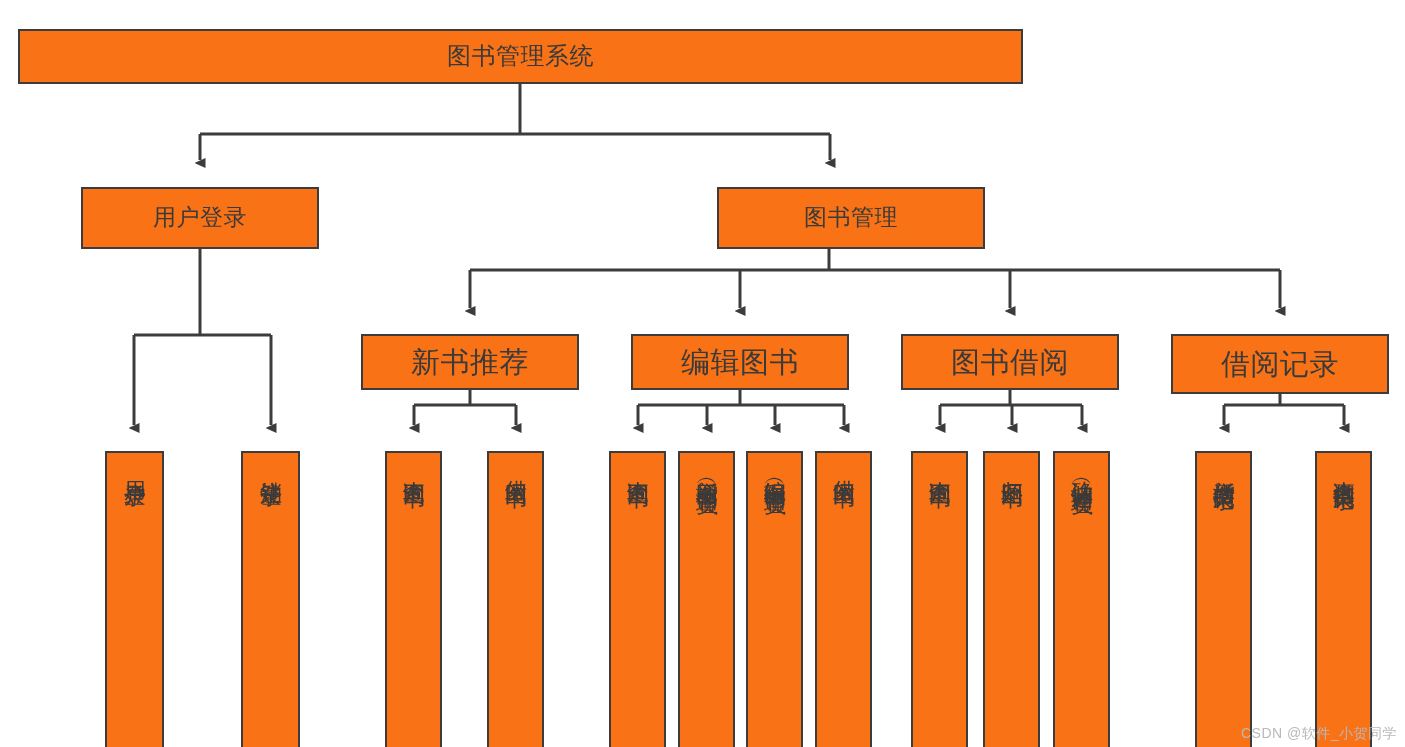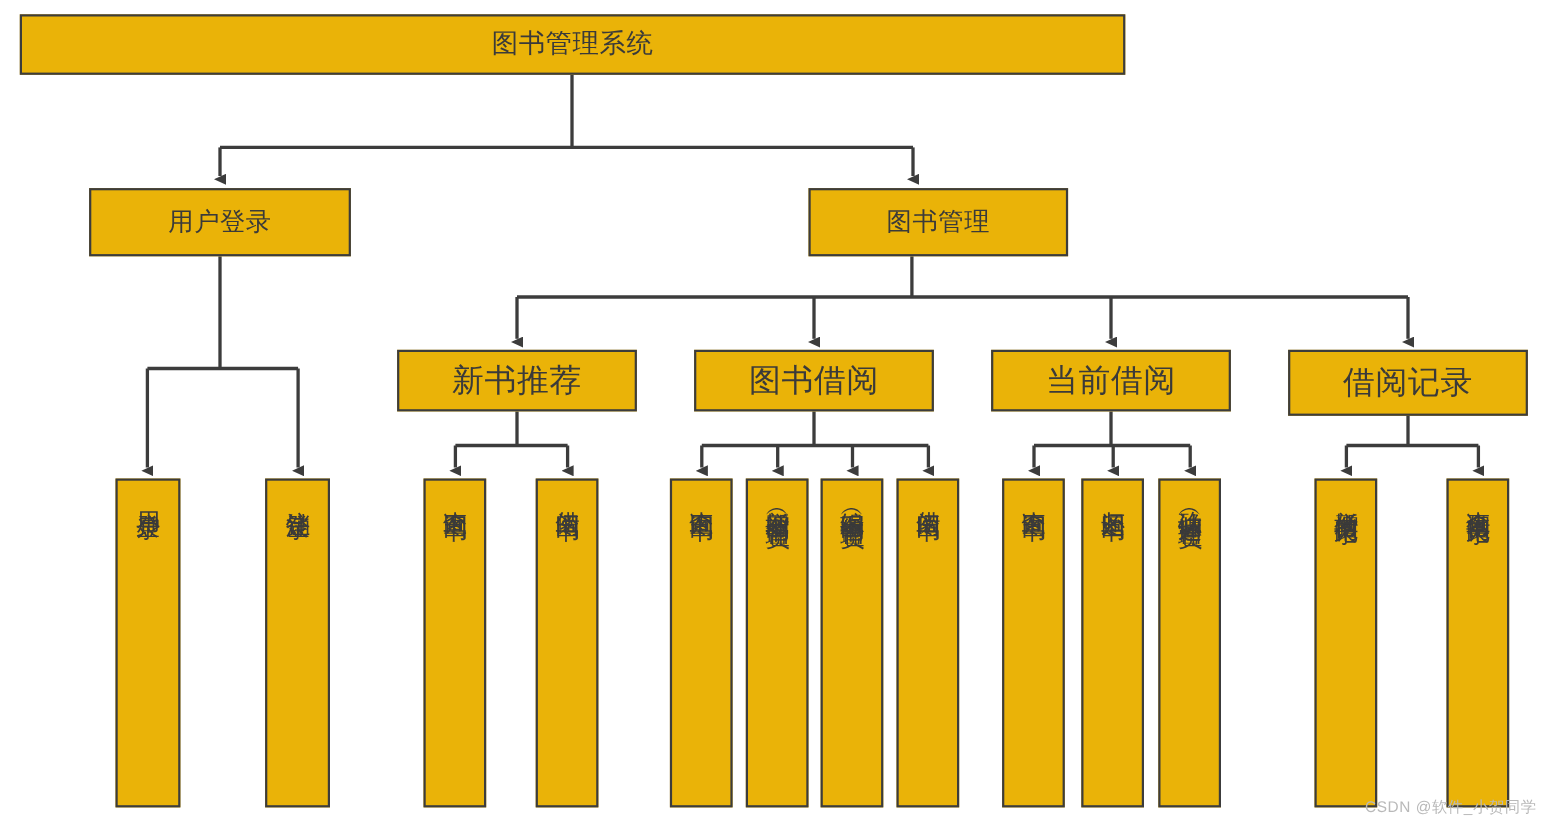--- a/index.html
+++ b/index.html
@@ -22,26 +22,27 @@
     position: absolute;
     left: 0;
     top: 0;
     width: 1405px;
     height: 747px;
     pointer-events: none;
   }
   .node {
     position: absolute;
     box-sizing: border-box;
-    background: #eab308;
+    background: #f97316;
     border: 2px solid #3c3c3c;
     display: flex;
     align-items: center;
     justify-content: center;
     z-index: 3;
+    margin-top: 16px;
   }
   .node .label {
     font-size: 23px;
     line-height: 1.18;
     color: #3a3a3a;
     letter-spacing: 0.5px;
     white-space: nowrap;
   }
   .node.root .label { font-size: 24px; }
   .node.level2 .label { font-size: 23px; }
@@ -127,32 +128,32 @@
     </g>
   </svg>
 
   <div class="node root" style="left:18px; top:13px; width:1005px; height:55px;">
     <span class="label">图书管理系统</span>
   </div>
 
   <div class="node level2" style="left:81px; top:171px; width:238px; height:62px;">
     <span class="label">用户登录</span>
   </div>
-  <div class="node level2" style="left:735px; top:171px; width:236px; height:62px;">
+  <div class="node level2" style="left:717px; top:171px; width:268px; height:62px;">
     <span class="label">图书管理</span>
   </div>
 
   <div class="node level3" style="left:361px; top:318px; width:218px; height:56px;">
     <span class="label">新书推荐</span>
   </div>
   <div class="node level3" style="left:631px; top:318px; width:218px; height:56px;">
+    <span class="label">编辑图书</span>
+  </div>
+  <div class="node level3" style="left:901px; top:318px; width:218px; height:56px;">
     <span class="label">图书借阅</span>
-  </div>
-  <div class="node level3" style="left:901px; top:318px; width:218px; height:56px;">
-    <span class="label">当前借阅</span>
   </div>
   <div class="node level3" style="left:1171px; top:318px; width:218px; height:60px;">
     <span class="label">借阅记录</span>
   </div>
 
   <div class="node leaf" style="left:105px; top:435px; width:59px; height:299px;">
     <span class="label">用户登录</span>
   </div>
   <div class="node leaf" style="left:241px; top:435px; width:59px; height:299px;">
     <span class="label">注销登录</span>

